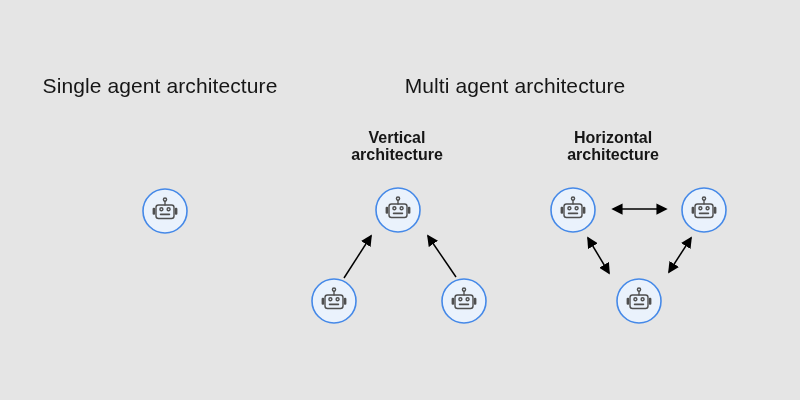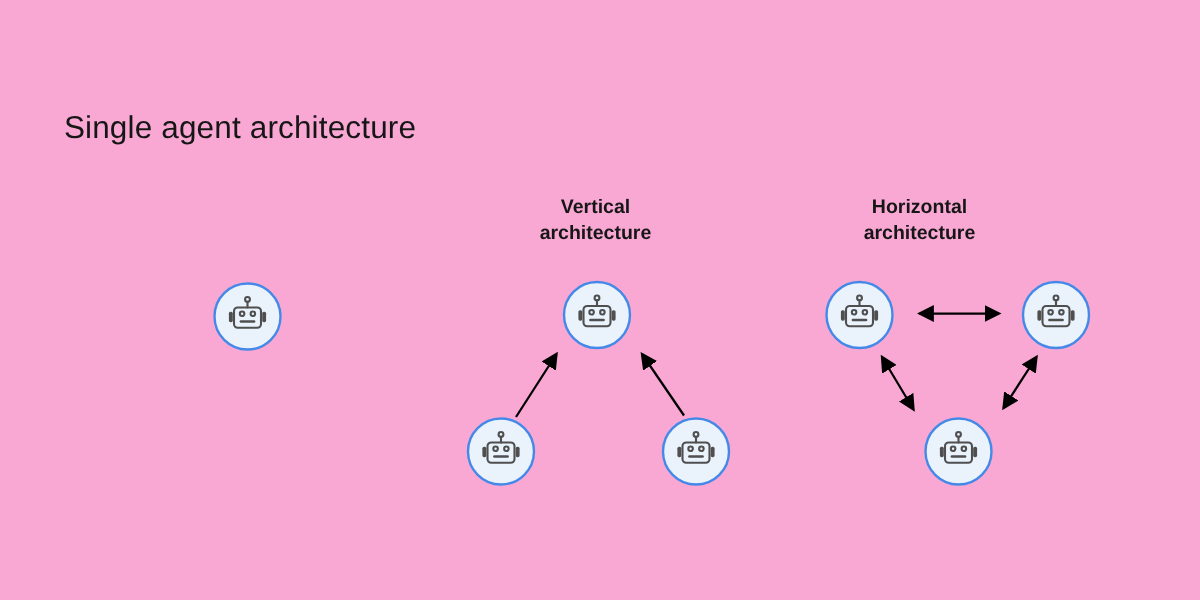--- a/index.html
+++ b/index.html
@@ -8,40 +8,40 @@
     width: 800px;
     height: 400px;
     background: #ffffff;
     overflow: hidden;
     font-family: "Liberation Sans", sans-serif;
   }
   .canvas {
     position: relative;
     width: 800px;
     height: 400px;
-    background: #f9a8d4;
+    background: #e5e5e5;
   }
   .heading {
     position: absolute;
     top: 72px;
     font-size: 21px;
     font-weight: 400;
     color: #161616;
     text-align: center;
     line-height: 28px;
     letter-spacing: 0.1px;
     white-space: nowrap;
   }
   .heading.single { left: 10px;  width: 300px; }
   .heading.multi  { left: 365px; width: 300px; }
   .subheading {
     position: absolute;
     top: 129px;
     width: 150px;
-    font-size: 13px;
+    font-size: 16px;
     font-weight: 700;
     color: #161616;
     text-align: center;
     line-height: 17px;
     white-space: pre-line;
   }
   .subheading.vertical   { left: 322px; }
   .subheading.horizontal { left: 538px; }
   svg.diagram {
     position: absolute;
@@ -58,20 +58,21 @@
     stroke-width: 1.5px;
   }
 </style>
 </head>
 <body>
 
 <div class="canvas">
 
   <div class="heading single">Single agent architecture</div>
 
+  <div class="heading multi">Multi agent architecture</div>
 
   <div class="subheading vertical">Vertical
 architecture</div>
 
   <div class="subheading horizontal">Horizontal
 architecture</div>
 
   <svg class="diagram" width="800" height="400" viewBox="0 0 800 400">
     <defs>
       <marker id="ah" viewBox="0 0 10 10" refX="8.5" refY="5" markerWidth="7.5" markerHeight="7.5" orient="auto-start-reverse">

